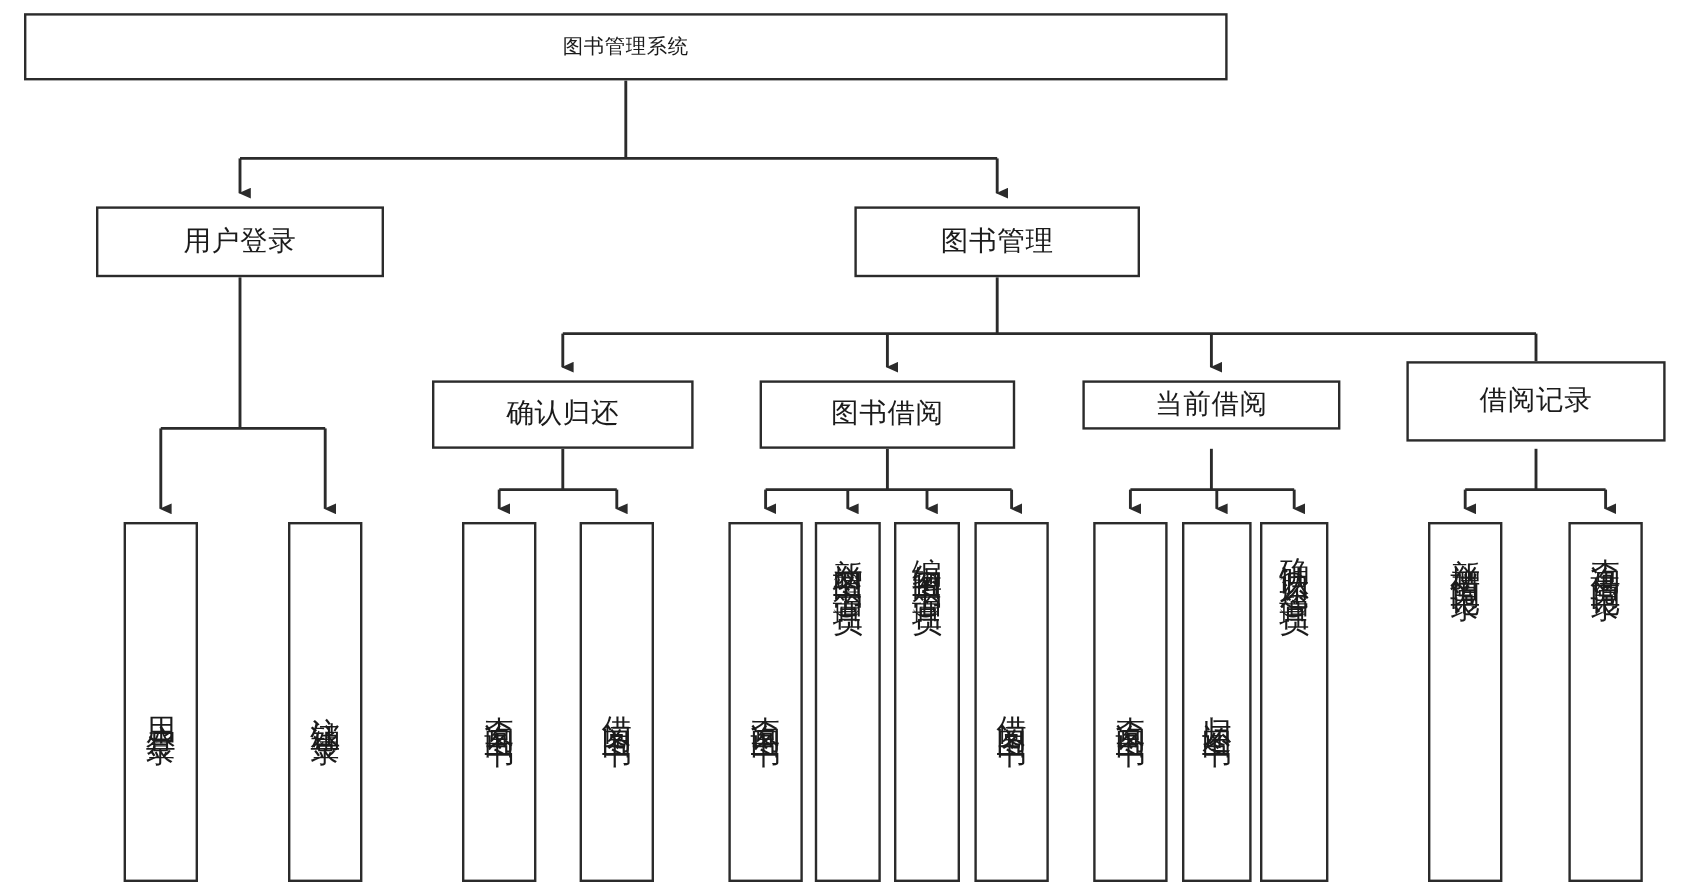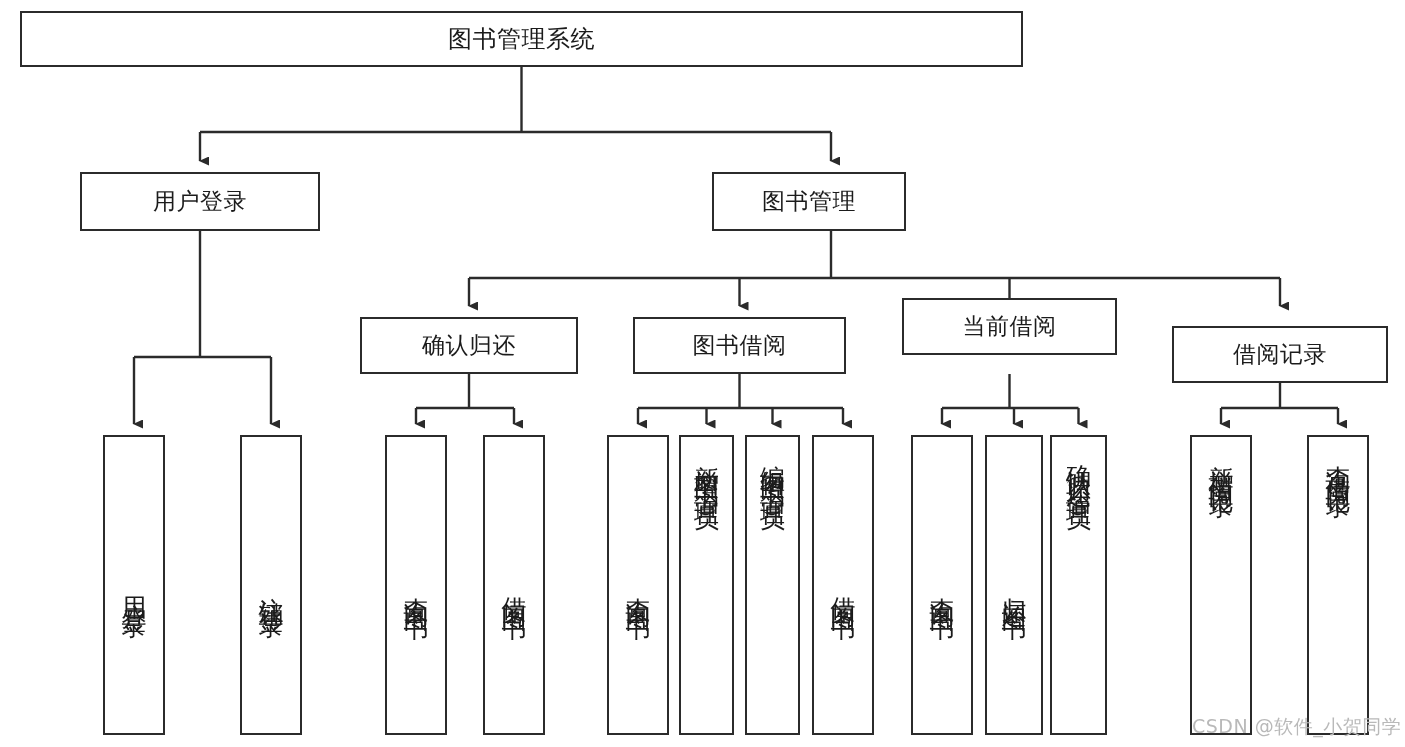--- a/index.html
+++ b/index.html
@@ -48,21 +48,21 @@
     line-height: 1.0;
     white-space: nowrap;
     letter-spacing: 0.5px;
   }
 
   
   .node.horiz .node-label {
     font-size: 23px;
   }
   .node.root .node-label {
-    font-size: 24px;
+    font-size: 17px;
   }
 
   
   .node.vert {
     align-items: flex-start;
     padding-top: 8px;
   }
   .node.vert .node-label {
     writing-mode: vertical-rl;
     text-orientation: upright;
@@ -133,33 +133,33 @@
       </g>
   </svg>
 
   <div id="nodes-layer">
       <div class="node horiz root" style="left: 20px; top: 11px; width: 1003px; height: 56px;">
         <span class="node-label">图书管理系统</span>
       </div>
       <div class="node horiz" style="left: 80px; top: 172px; width: 240px; height: 59px;">
         <span class="node-label">用户登录</span>
       </div>
-      <div class="node horiz" style="left: 712px; top: 172px; width: 194px; height: 59px;">
+      <div class="node horiz" style="left: 712px; top: 172px; width: 238px; height: 59px;">
         <span class="node-label">图书管理</span>
       </div>
       <div class="node horiz" style="left: 360px; top: 317px; width: 218px; height: 57px;">
         <span class="node-label">确认归还</span>
       </div>
       <div class="node horiz" style="left: 633px; top: 317px; width: 213px; height: 57px; justify-content: center;">
         <span class="node-label">图书借阅</span>
       </div>
-      <div class="node horiz" style="left: 902px; top: 298px; width: 215px; height: 57px;">
+      <div class="node horiz" style="left: 902px; top: 317px; width: 215px; height: 41px;">
         <span class="node-label">当前借阅</span>
       </div>
-      <div class="node horiz" style="left: 1172px; top: 326px; width: 216px; height: 57px;">
+      <div class="node horiz" style="left: 1172px; top: 301px; width: 216px; height: 67px;">
         <span class="node-label">借阅记录</span>
       </div>
       <div class="node vert mid" style="left: 103px; top: 435px; width: 62px; height: 300px;">
         <span class="node-label">用户登录</span>
       </div>
       <div class="node vert mid" style="left: 240px; top: 435px; width: 62px; height: 300px;">
         <span class="node-label">注销登录</span>
       </div>
       <div class="node vert mid" style="left: 385px; top: 435px; width: 62px; height: 300px;">
         <span class="node-label">查询图书</span>
@@ -189,14 +189,13 @@
         <span class="node-label">确认归还（管理员）</span>
       </div>
       <div class="node vert" style="left: 1190px; top: 435px; width: 62px; height: 300px;">
         <span class="node-label">新增借阅记录</span>
       </div>
       <div class="node vert" style="left: 1307px; top: 435px; width: 62px; height: 300px;">
         <span class="node-label">查询借阅记录</span>
       </div>
     </div>
 
-  <div class="watermark" style="left:1192px; top:714px;">CSDN @软件_小贺同学</div>
 </div>
 
 </body></html>

